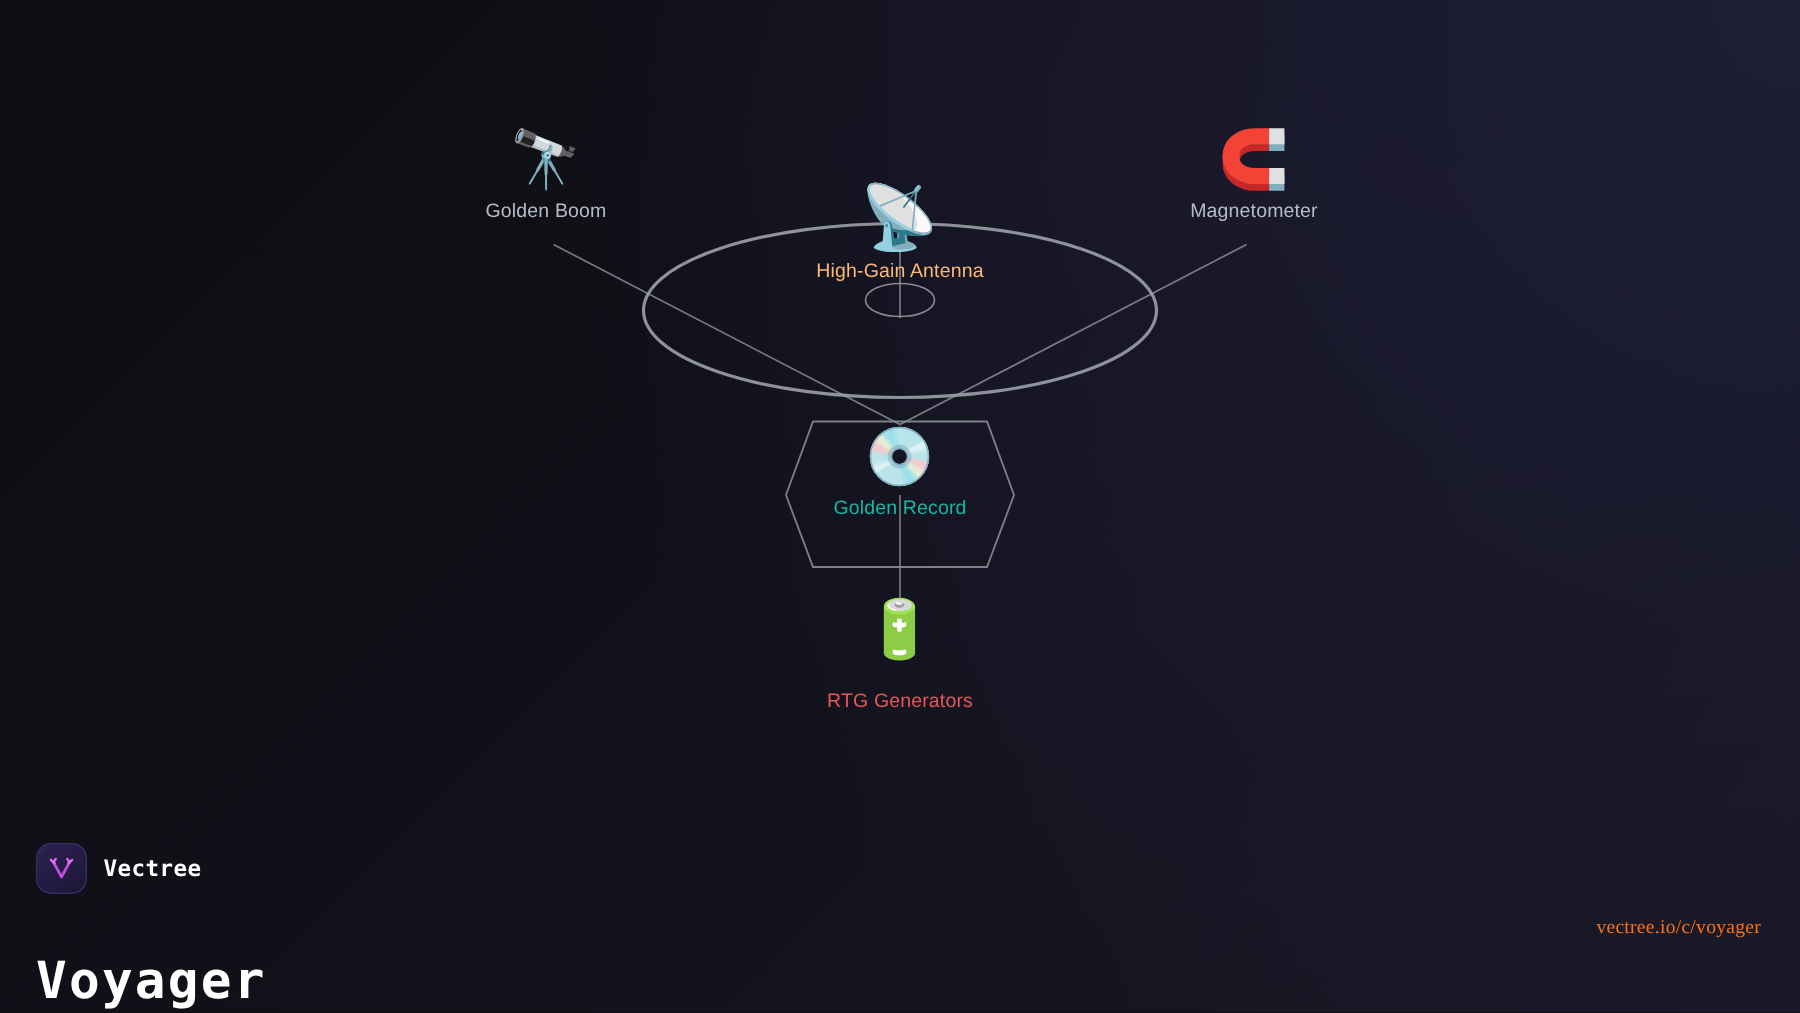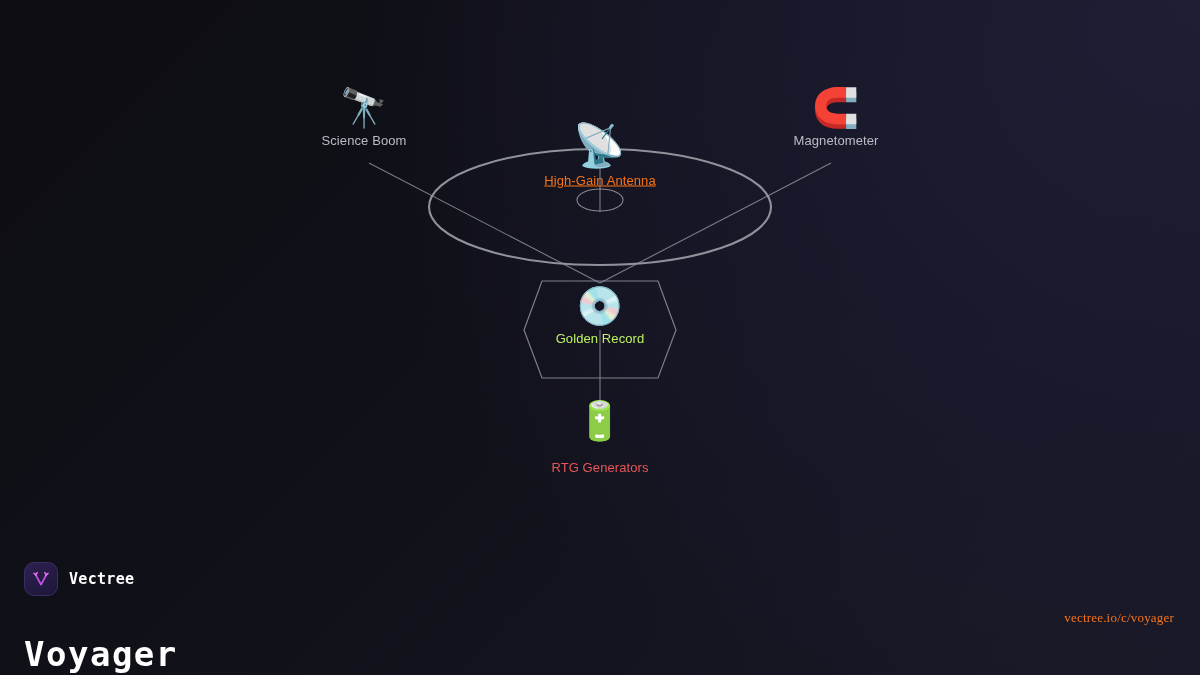--- a/index.html
+++ b/index.html
@@ -51,22 +51,22 @@
 
   .node-label {
     margin-top:6px;
     font-size:13px;
     white-space:nowrap;
     letter-spacing:.1px;
   }
 
   
   .lbl-dim    { color:#b9bcc4; }
-  .lbl-bright { color:#f97316;text-decoration:underline; }
-  .lbl-gold   { color:#bef264; }
+  .lbl-bright { color:#fdba74; }
+  .lbl-gold   { color:#14b8a6; }
   .lbl-red    { color:#e8565a;margin-top:20px; }
 
   
   #footer {
     position:absolute;
     left:0; right:0; bottom:16px;
     height:115px;
   }
 
   #brand-row {
@@ -132,21 +132,21 @@
 
     <ellipse cx="600" cy="200" rx="23" ry="11" fill="none" stroke="#9a9da5" stroke-width="1.1" opacity="0.85"></ellipse>
 
     <polygon points="542,281 658,281 676,330 658,378 542,378 524,330" fill="none" stroke="#8c8f97" stroke-width="1.2" opacity="0.88"></polygon>
 
     <line x1="600" y1="330" x2="600" y2="416" stroke="#8c8f97" stroke-width="1.1" opacity="0.85"></line>
   </svg>
 
   <div class="node" style="left:364px; top:118px;">
     <div class="node-emoji small">🔭</div>
-    <div class="node-label lbl-dim">Science Boom</div>
+    <div class="node-label lbl-dim">Golden Boom</div>
   </div>
 
   <div class="node" style="left:600px; top:156px;">
     <div class="node-emoji">📡</div>
     <div class="node-label lbl-bright">High-Gain Antenna</div>
   </div>
 
   <div class="node" style="left:836px; top:118px;">
     <div class="node-emoji small">🧲</div>
     <div class="node-label lbl-dim">Magnetometer</div>

